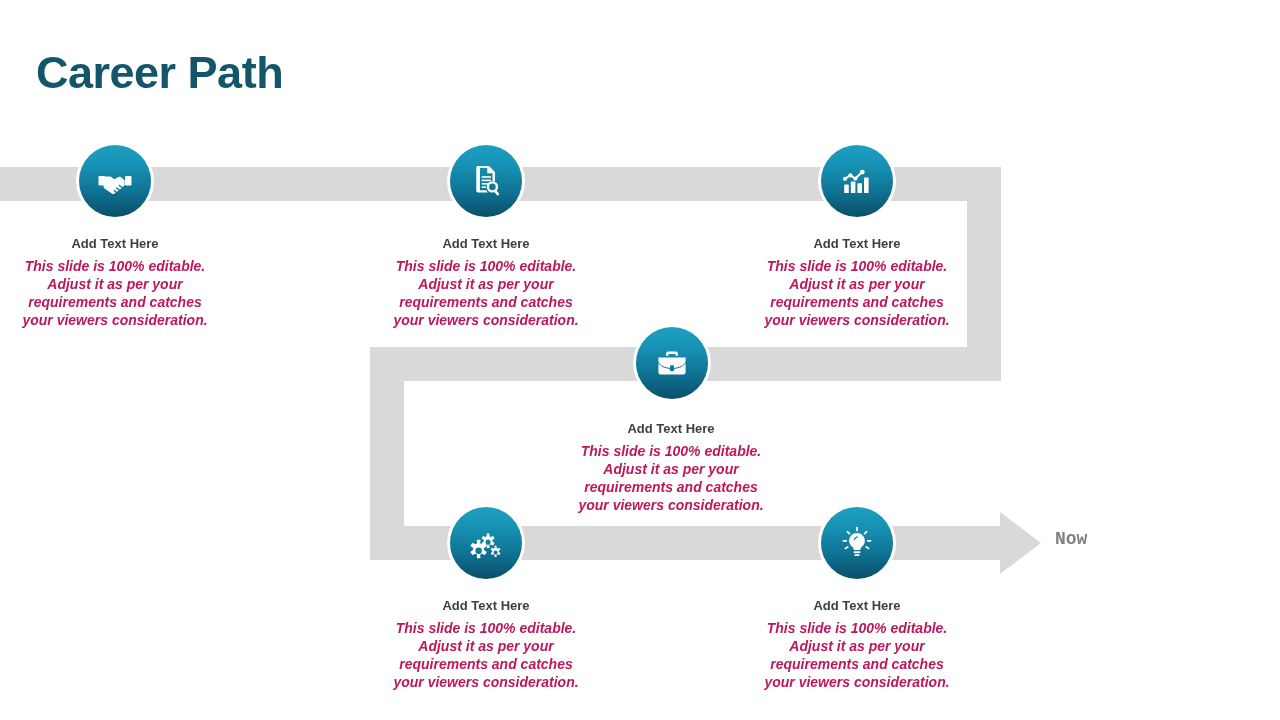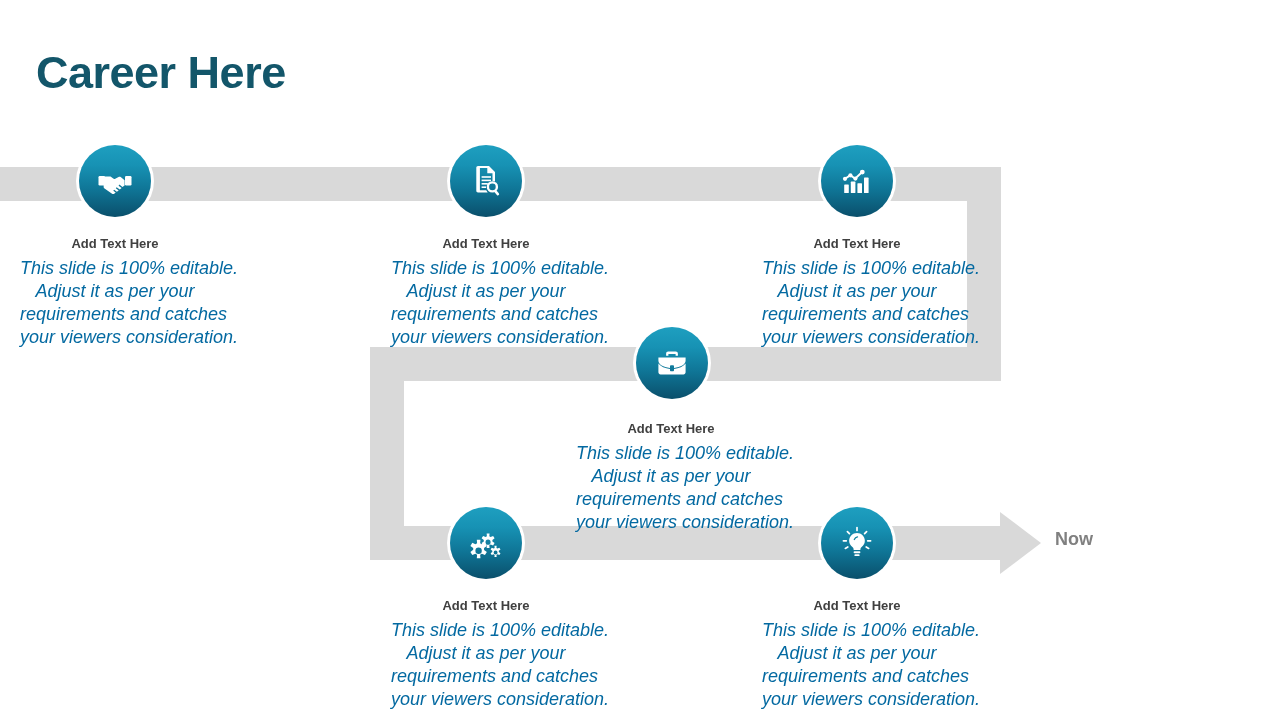--- a/index.html
+++ b/index.html
@@ -69,45 +69,47 @@
     text-align: center;
   }
   .tb-heading {
     font-size: 13px;
     font-weight: bold;
     color: #404040;
     line-height: 1.2;
     margin-bottom: 5px;
   }
   .tb-body {
-    font-size: 18px;
+    font-size: 14px;
     font-style: italic;
-    color: #0369a1;
+    color: #be185d;
     line-height: 1.29;
+    font-weight: bold;
   }
   .tb-body span {
     display: block;
     white-space: nowrap;
   }
 
   
   .now-label {
     position: absolute;
     left: 1055px;
     top: 529px;
     font-size: 18px;
     font-weight: bold;
     color: #808080;
     white-space: nowrap;
+    font-family: Liberation Mono, monospace;
   }
 </style>
 </head>
 <body>
 
-<div class="slide-title">Career Here</div>
+<div class="slide-title">Career Path</div>
 
 <svg class="path-layer" viewBox="0 0 1280 720" width="1280" height="720">
 
   <rect x="0" y="167" width="1001" height="34" fill="#d9d9d9"></rect>
 
   <rect x="967" y="167" width="34" height="209" fill="#d9d9d9"></rect>
 
   <rect x="370" y="347" width="631" height="34" fill="#d9d9d9"></rect>
 
   <rect x="370" y="347" width="34" height="209" fill="#d9d9d9"></rect>

